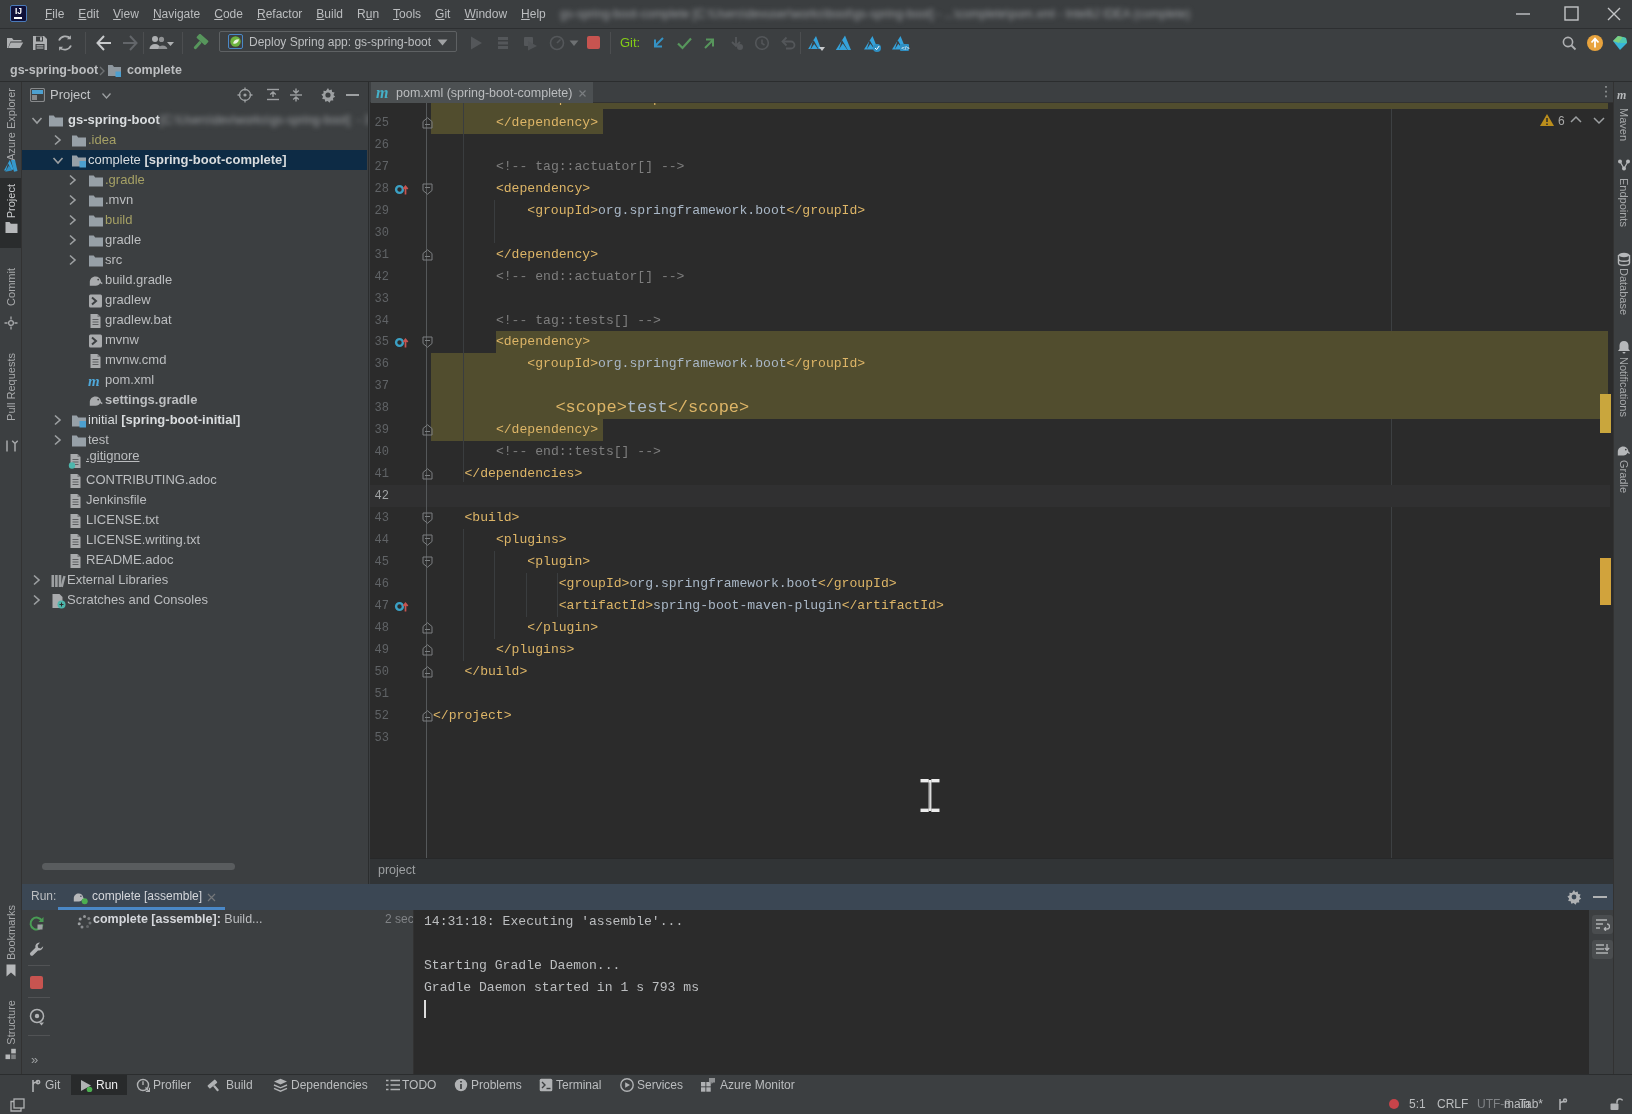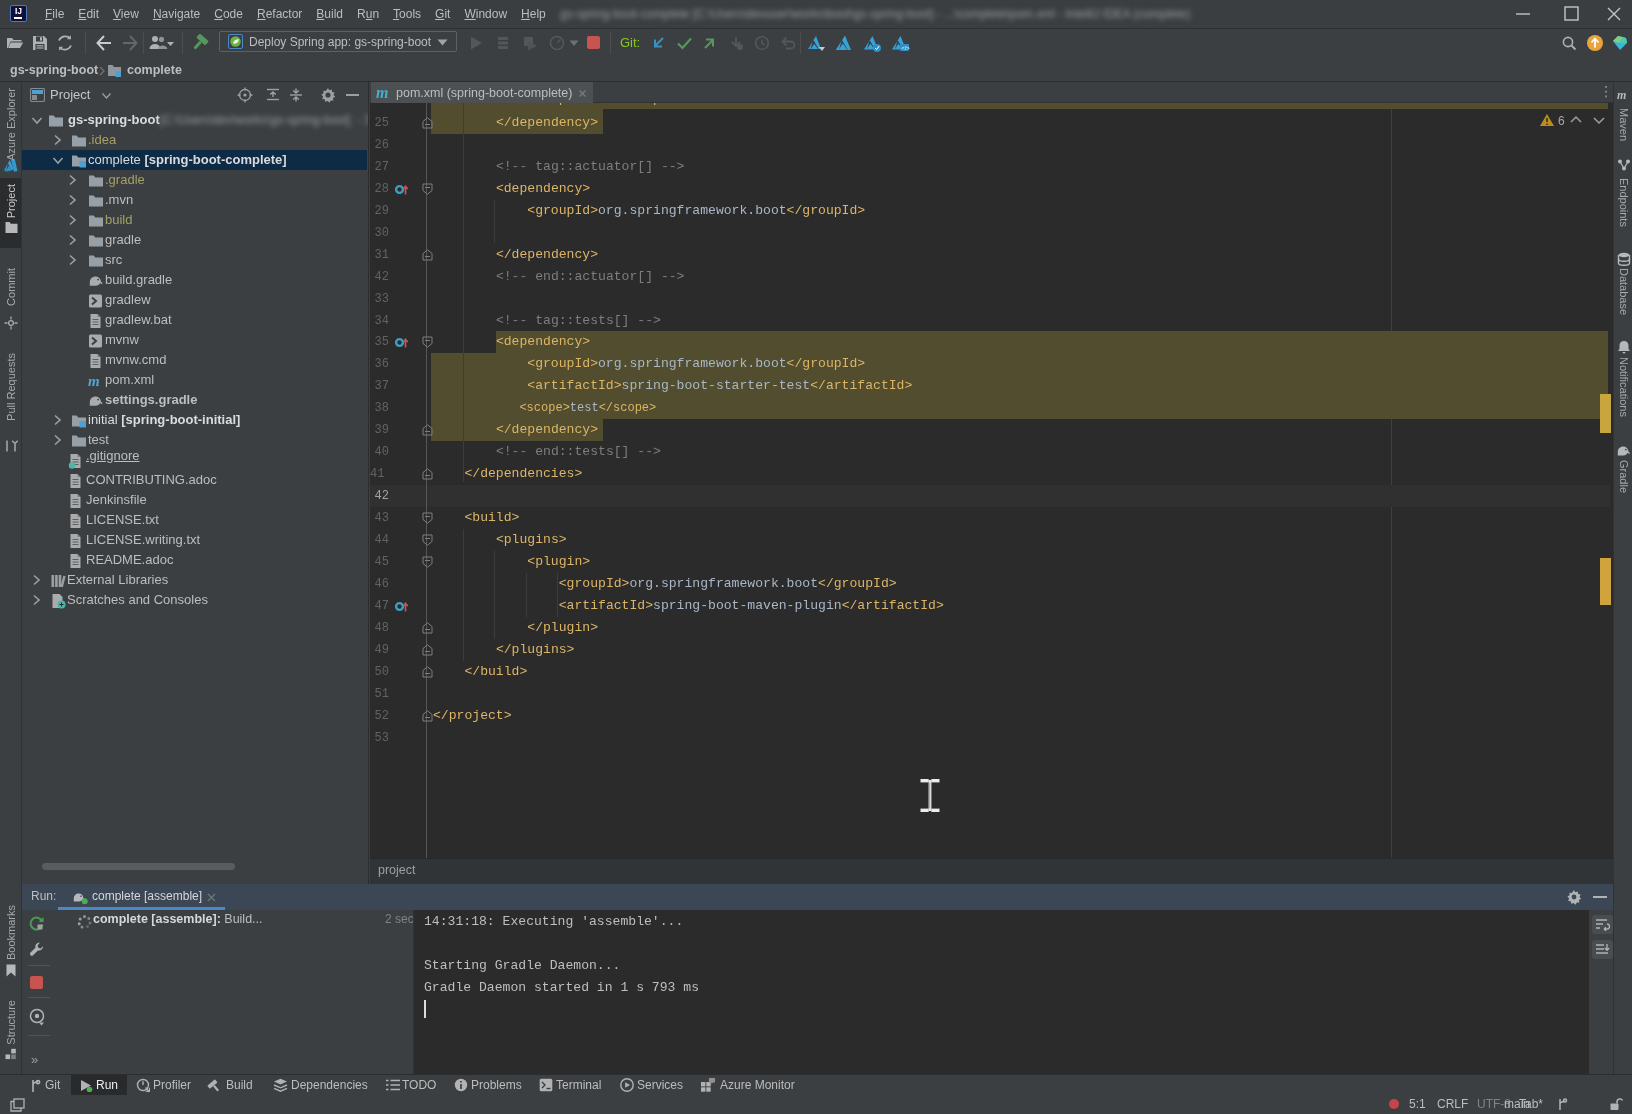--- a/index.html
+++ b/index.html
@@ -487,21 +487,21 @@
 <div class="abs mono" style="left:0;top:140.6px;width:19px;height:22px;line-height:22px;text-align:right;color:#606366;font-size:12px;">31</div>
 <div class="abs mono" style="left:0;top:162.5px;width:19px;height:22px;line-height:22px;text-align:right;color:#606366;font-size:12px;">42</div>
 <div class="abs mono" style="left:0;top:184.5px;width:19px;height:22px;line-height:22px;text-align:right;color:#606366;font-size:12px;">33</div>
 <div class="abs mono" style="left:0;top:206.5px;width:19px;height:22px;line-height:22px;text-align:right;color:#606366;font-size:12px;">34</div>
 <div class="abs mono" style="left:0;top:228.4px;width:19px;height:22px;line-height:22px;text-align:right;color:#606366;font-size:12px;">35</div>
 <div class="abs mono" style="left:0;top:250.4px;width:19px;height:22px;line-height:22px;text-align:right;color:#606366;font-size:12px;">36</div>
 <div class="abs mono" style="left:0;top:272.4px;width:19px;height:22px;line-height:22px;text-align:right;color:#606366;font-size:12px;">37</div>
 <div class="abs mono" style="left:0;top:294.3px;width:19px;height:22px;line-height:22px;text-align:right;color:#606366;font-size:12px;">38</div>
 <div class="abs mono" style="left:0;top:316.3px;width:19px;height:22px;line-height:22px;text-align:right;color:#606366;font-size:12px;">39</div>
 <div class="abs mono" style="left:0;top:338.3px;width:19px;height:22px;line-height:22px;text-align:right;color:#606366;font-size:12px;">40</div>
-<div class="abs mono" style="left:0;top:360.2px;width:19px;height:22px;line-height:22px;text-align:left;color:#606366;font-size:12px;">41</div>
+<div class="abs mono" style="left:0;top:360.2px;width:19px;height:22px;line-height:22px;text-align:right;color:#606366;font-size:12px;">41</div>
 <div class="abs mono" style="left:0;top:382.2px;width:19px;height:22px;line-height:22px;text-align:right;color:#A1A3A5;font-size:12px;">42</div>
 <div class="abs mono" style="left:0;top:404.2px;width:19px;height:22px;line-height:22px;text-align:right;color:#606366;font-size:12px;">43</div>
 <div class="abs mono" style="left:0;top:426.1px;width:19px;height:22px;line-height:22px;text-align:right;color:#606366;font-size:12px;">44</div>
 <div class="abs mono" style="left:0;top:448.1px;width:19px;height:22px;line-height:22px;text-align:right;color:#606366;font-size:12px;">45</div>
 <div class="abs mono" style="left:0;top:470.0px;width:19px;height:22px;line-height:22px;text-align:right;color:#606366;font-size:12px;">46</div>
 <div class="abs mono" style="left:0;top:492.0px;width:19px;height:22px;line-height:22px;text-align:right;color:#606366;font-size:12px;">47</div>
 <div class="abs mono" style="left:0;top:514.0px;width:19px;height:22px;line-height:22px;text-align:right;color:#606366;font-size:12px;">48</div>
 <div class="abs mono" style="left:0;top:535.9px;width:19px;height:22px;line-height:22px;text-align:right;color:#606366;font-size:12px;">49</div>
 <div class="abs mono" style="left:0;top:557.9px;width:19px;height:22px;line-height:22px;text-align:right;color:#606366;font-size:12px;">50</div>
 <div class="abs mono" style="left:0;top:579.9px;width:19px;height:22px;line-height:22px;text-align:right;color:#606366;font-size:12px;">51</div>
@@ -510,22 +510,21 @@
 <div class="abs mono" style="left:63px;top:-15.2px;height:22px;line-height:22px;font-size:13.1px;white-space:pre;">            <span style="color:#DDB567">&lt;scope&gt;</span><span style="color:#A9B7C6">test</span><span style="color:#DDB567">&lt;/scope&gt;</span></div>
 <div class="abs mono" style="left:63px;top:8.8px;height:22px;line-height:22px;font-size:13.1px;white-space:pre;">        <span style="color:#DDB567">&lt;/dependency&gt;</span></div>
 <div class="abs mono" style="left:63px;top:52.7px;height:22px;line-height:22px;font-size:13.1px;white-space:pre;">        <span style="color:#7e7e7e">&lt;!-- tag::actuator[] --&gt;</span></div>
 <div class="abs mono" style="left:63px;top:74.7px;height:22px;line-height:22px;font-size:13.1px;white-space:pre;">        <span style="color:#DDB567">&lt;dependency&gt;</span></div>
 <div class="abs mono" style="left:63px;top:96.7px;height:22px;line-height:22px;font-size:13.1px;white-space:pre;">            <span style="color:#DDB567">&lt;groupId&gt;</span><span style="color:#A9B7C6">org.springframework.boot</span><span style="color:#DDB567">&lt;/groupId&gt;</span></div>
 <div class="abs mono" style="left:63px;top:140.6px;height:22px;line-height:22px;font-size:13.1px;white-space:pre;">        <span style="color:#DDB567">&lt;/dependency&gt;</span></div>
 <div class="abs mono" style="left:63px;top:162.5px;height:22px;line-height:22px;font-size:13.1px;white-space:pre;">        <span style="color:#7e7e7e">&lt;!-- end::actuator[] --&gt;</span></div>
 <div class="abs mono" style="left:63px;top:206.5px;height:22px;line-height:22px;font-size:13.1px;white-space:pre;">        <span style="color:#7e7e7e">&lt;!-- tag::tests[] --&gt;</span></div>
 <div class="abs mono" style="left:63px;top:228.4px;height:22px;line-height:22px;font-size:13.1px;white-space:pre;">        <span style="color:#DDB567">&lt;dependency&gt;</span></div>
 <div class="abs mono" style="left:63px;top:250.4px;height:22px;line-height:22px;font-size:13.1px;white-space:pre;">            <span style="color:#DDB567">&lt;groupId&gt;</span><span style="color:#A9B7C6">org.springframework.boot</span><span style="color:#DDB567">&lt;/groupId&gt;</span></div>
-<div class="abs mono" style="left:63px;top:272.4px;height:22px;line-height:22px;font-size:13.1px;white-space:pre;">            <span style="color:#DDB567">&lt;artifactId&gt;</span><span style="color:#A9B7C6">spring-boot-starter-test</span><span style="color:#DDB567">&lt;/artifactId&gt;</span></div>
-<div class="abs mono" style="left:63px;top:294.3px;height:22px;line-height:22px;font-size:12px;white-space:pre;">            <span style="color:#DDB567">&lt;scope&gt;</span><span style="color:#A9B7C6">test</span><span style="color:#DDB567">&lt;/scope&gt;</span></div>
+<div class="abs mono" style="left:63px;top:294.3px;height:22px;line-height:22px;font-size:17px;white-space:pre;">            <span style="color:#DDB567">&lt;scope&gt;</span><span style="color:#A9B7C6">test</span><span style="color:#DDB567">&lt;/scope&gt;</span></div>
 <div class="abs mono" style="left:63px;top:316.3px;height:22px;line-height:22px;font-size:13.1px;white-space:pre;">        <span style="color:#DDB567">&lt;/dependency&gt;</span></div>
 <div class="abs mono" style="left:63px;top:338.3px;height:22px;line-height:22px;font-size:13.1px;white-space:pre;">        <span style="color:#7e7e7e">&lt;!-- end::tests[] --&gt;</span></div>
 <div class="abs mono" style="left:63px;top:360.2px;height:22px;line-height:22px;font-size:13.1px;white-space:pre;">    <span style="color:#DDB567">&lt;/dependencies&gt;</span></div>
 <div class="abs mono" style="left:63px;top:404.2px;height:22px;line-height:22px;font-size:13.1px;white-space:pre;">    <span style="color:#DDB567">&lt;build&gt;</span></div>
 <div class="abs mono" style="left:63px;top:426.1px;height:22px;line-height:22px;font-size:13.1px;white-space:pre;">        <span style="color:#DDB567">&lt;plugins&gt;</span></div>
 <div class="abs mono" style="left:63px;top:448.1px;height:22px;line-height:22px;font-size:13.1px;white-space:pre;">            <span style="color:#DDB567">&lt;plugin&gt;</span></div>
 <div class="abs mono" style="left:63px;top:470.0px;height:22px;line-height:22px;font-size:13.1px;white-space:pre;">                <span style="color:#DDB567">&lt;groupId&gt;</span><span style="color:#A9B7C6">org.springframework.boot</span><span style="color:#DDB567">&lt;/groupId&gt;</span></div>
 <div class="abs mono" style="left:63px;top:492.0px;height:22px;line-height:22px;font-size:13.1px;white-space:pre;">                <span style="color:#DDB567">&lt;artifactId&gt;</span><span style="color:#A9B7C6">spring-boot-maven-plugin</span><span style="color:#DDB567">&lt;/artifactId&gt;</span></div>
 <div class="abs mono" style="left:63px;top:514.0px;height:22px;line-height:22px;font-size:13.1px;white-space:pre;">            <span style="color:#DDB567">&lt;/plugin&gt;</span></div>
 <div class="abs mono" style="left:63px;top:535.9px;height:22px;line-height:22px;font-size:13.1px;white-space:pre;">        <span style="color:#DDB567">&lt;/plugins&gt;</span></div>

